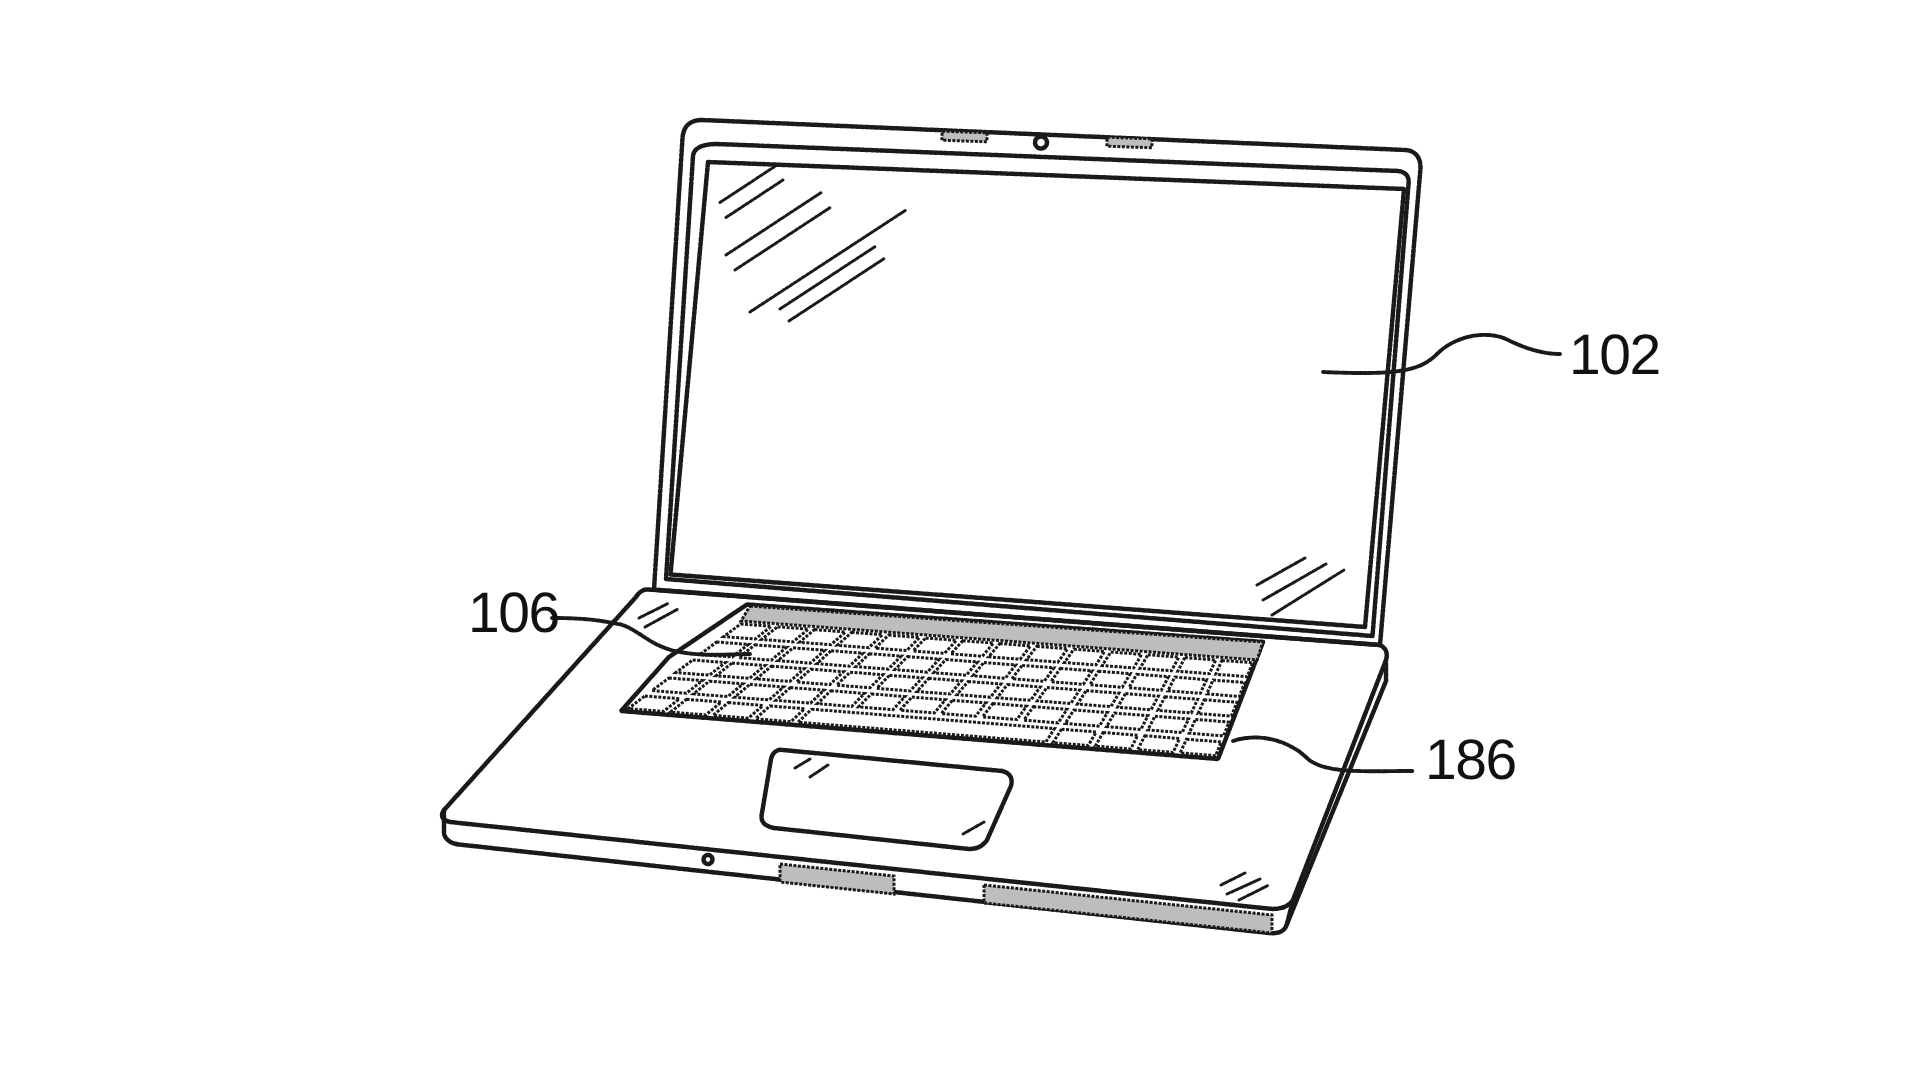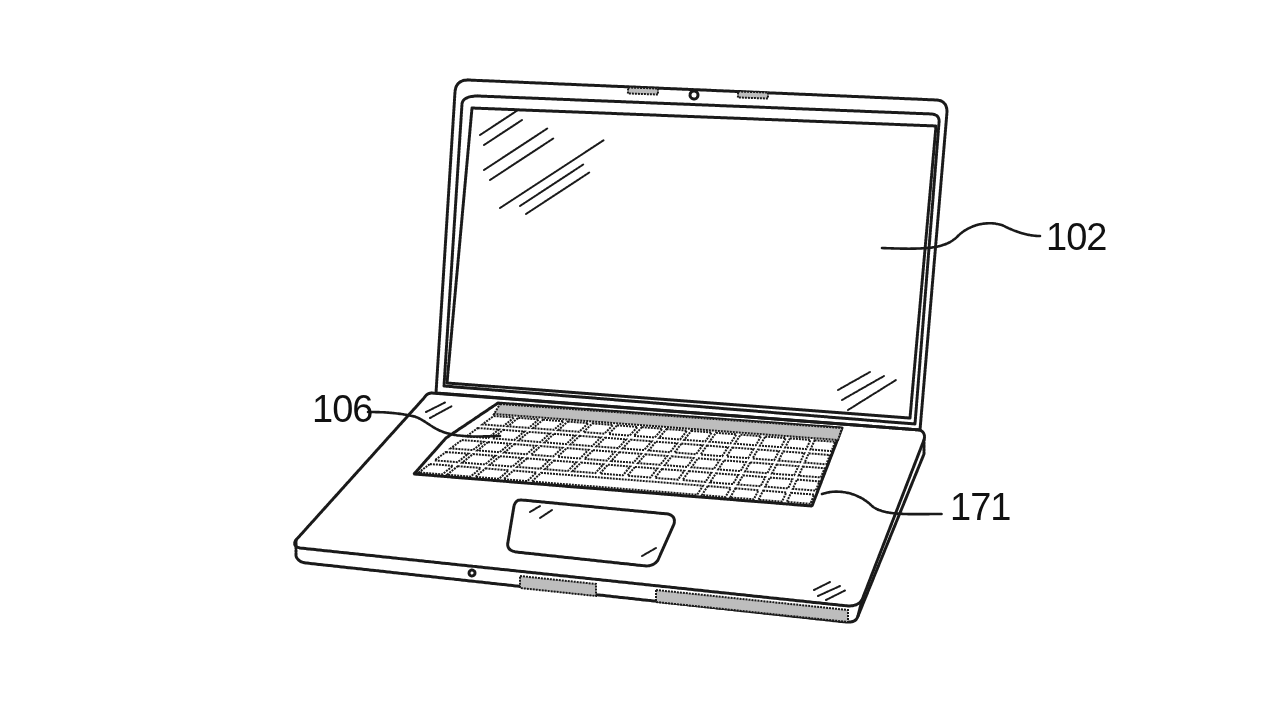--- a/index.html
+++ b/index.html
@@ -154,14 +154,14 @@
       <line class="thin" x1="642" y1="556" x2="656" y2="548"></line>
     </g>
 
     <path class="leader" d="M882 248 C930 250 946 248 958 236 C970 224 990 220 1004 226 C1016 232 1028 236 1040 236"></path>
     <path class="leader" d="M368 412 C392 412 402 414 412 416 C424 418 432 430 450 434 C468 438 486 436 500 436"></path>
     <path class="leader" d="M822 494 C840 488 860 494 872 506 C884 516 910 514 942 514"></path>
   </svg>
 
   <div class="ref-label" style="left:1046px; top:218px;">102</div>
   <div class="ref-label" style="left:296px; top:390px;margin-left:16px;">106</div>
-  <div class="ref-label" style="left:950px; top:488px;">171</div>
+  <div class="ref-label" style="left:950px; top:488px;">186</div>
 </div>
 
 </body></html>

